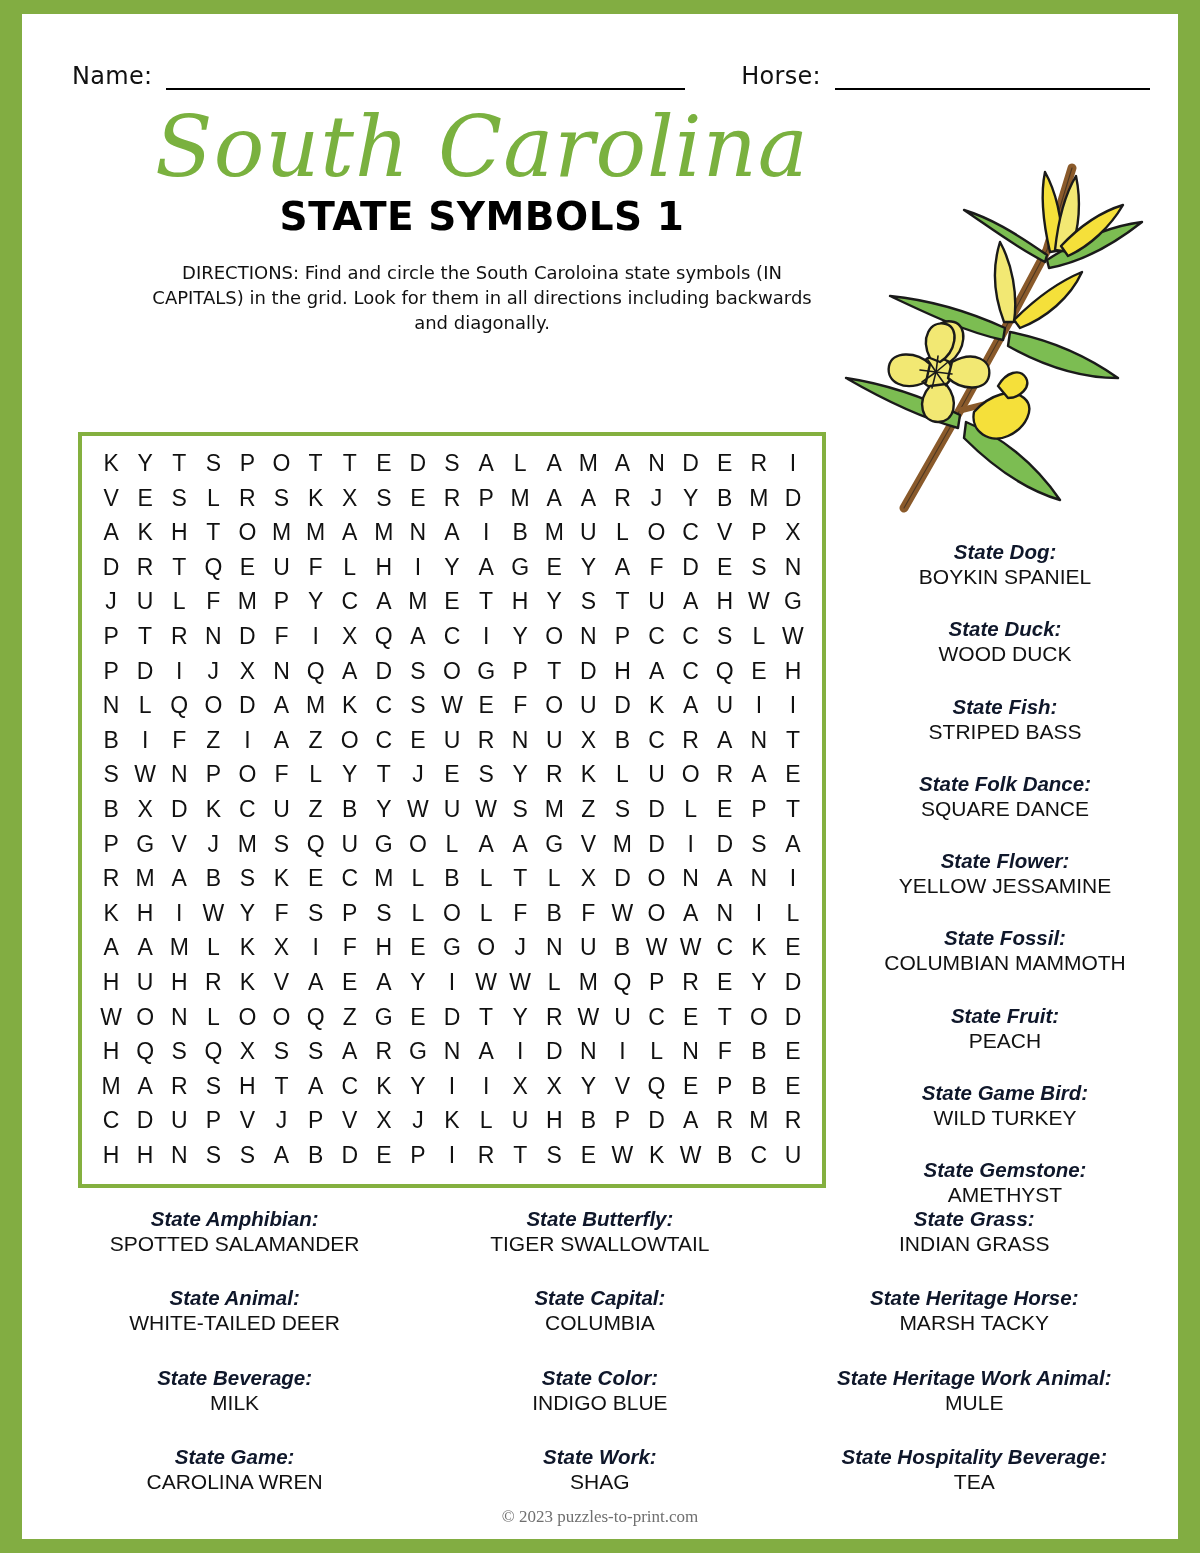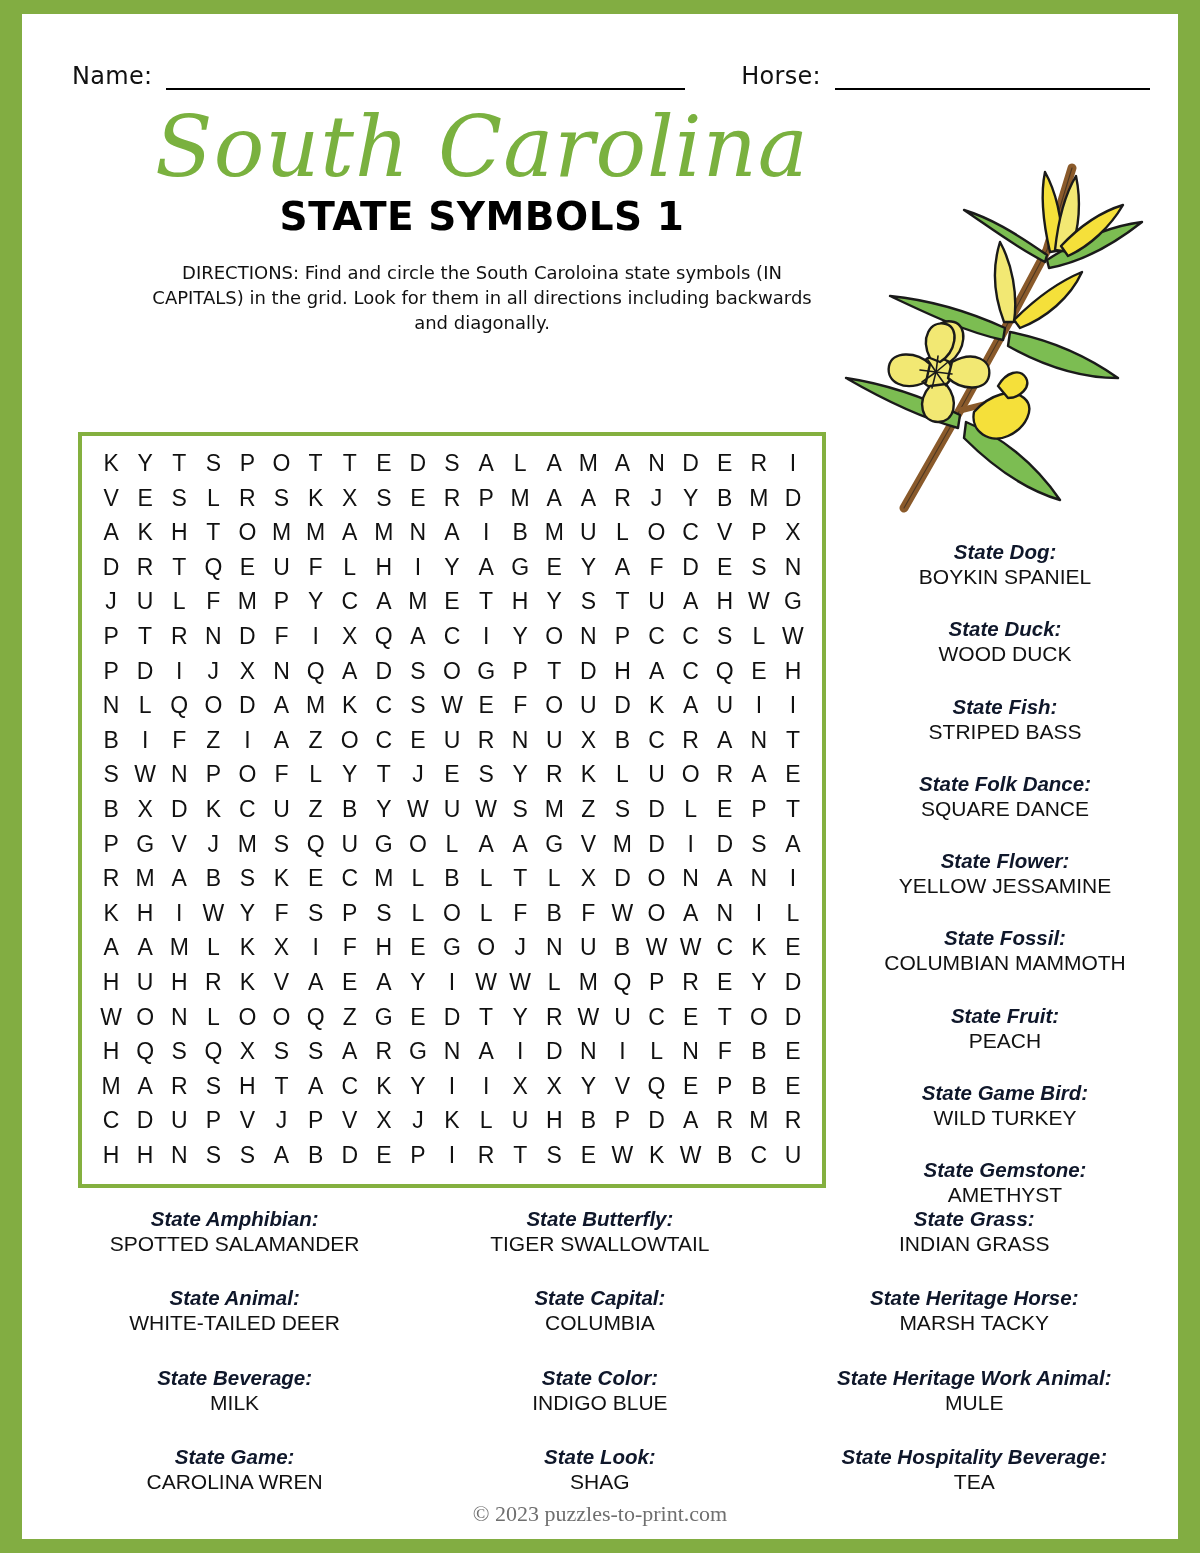--- a/index.html
+++ b/index.html
@@ -163,21 +163,21 @@
   .bentry { margin-bottom: 28px; }
 
   
   .footer {
     position: absolute;
     bottom: 12px;
     left: 0;
     right: 0;
     text-align: center;
     font-family: "Liberation Serif", serif;
-    font-size: 22px;
+    font-size: 17px;
     color: #6f6f6f;
   }
 </style>
 </head>
 <body>
 
 <div class="page">
   <div class="sheet">
 
     <div class="namedate">
@@ -798,21 +798,21 @@
           </div>
           <div class="bentry">
             <div class="wlabel">State Capital:</div>
             <div class="wvalue">COLUMBIA</div>
           </div>
           <div class="bentry">
             <div class="wlabel">State Color:</div>
             <div class="wvalue">INDIGO BLUE</div>
           </div>
           <div class="bentry">
-            <div class="wlabel">State Look:</div>
+            <div class="wlabel">State Work:</div>
             <div class="wvalue">SHAG</div>
           </div>
         </div>
       <div class="bcol col3">
           <div class="bentry">
             <div class="wlabel">State Grass:</div>
             <div class="wvalue">INDIAN GRASS</div>
           </div>
           <div class="bentry">
             <div class="wlabel">State Heritage Horse:</div>

